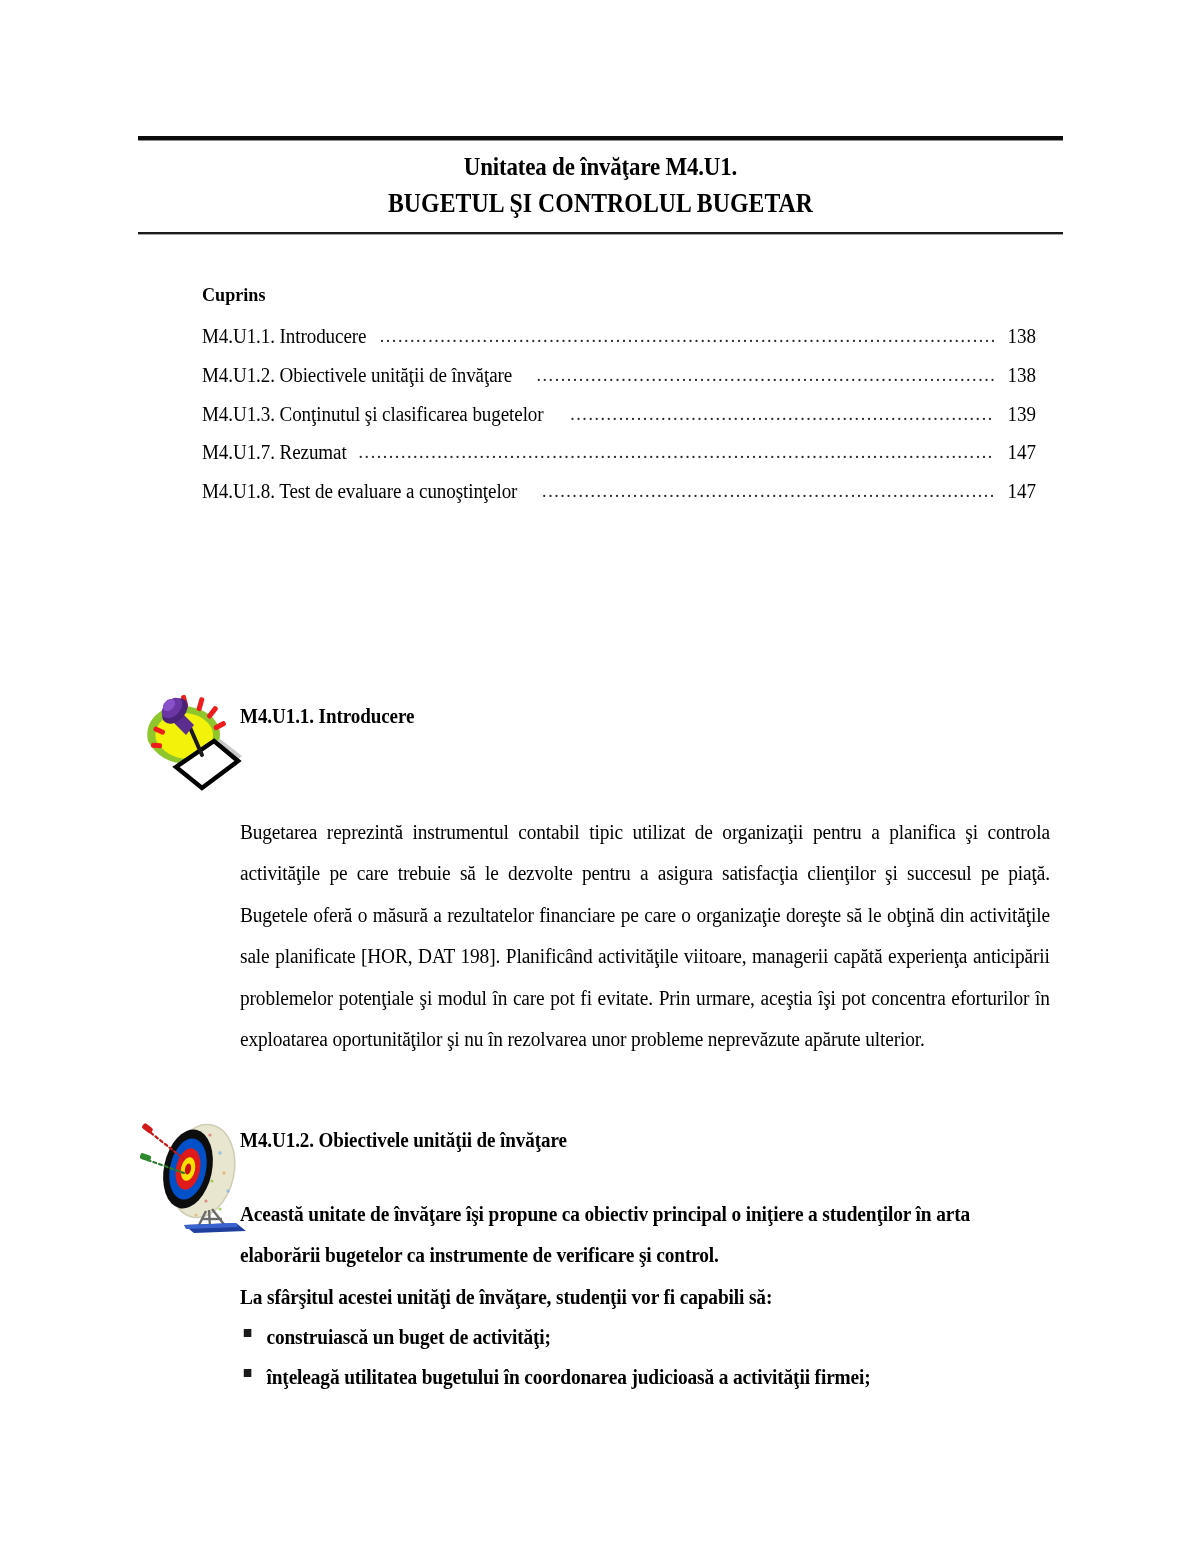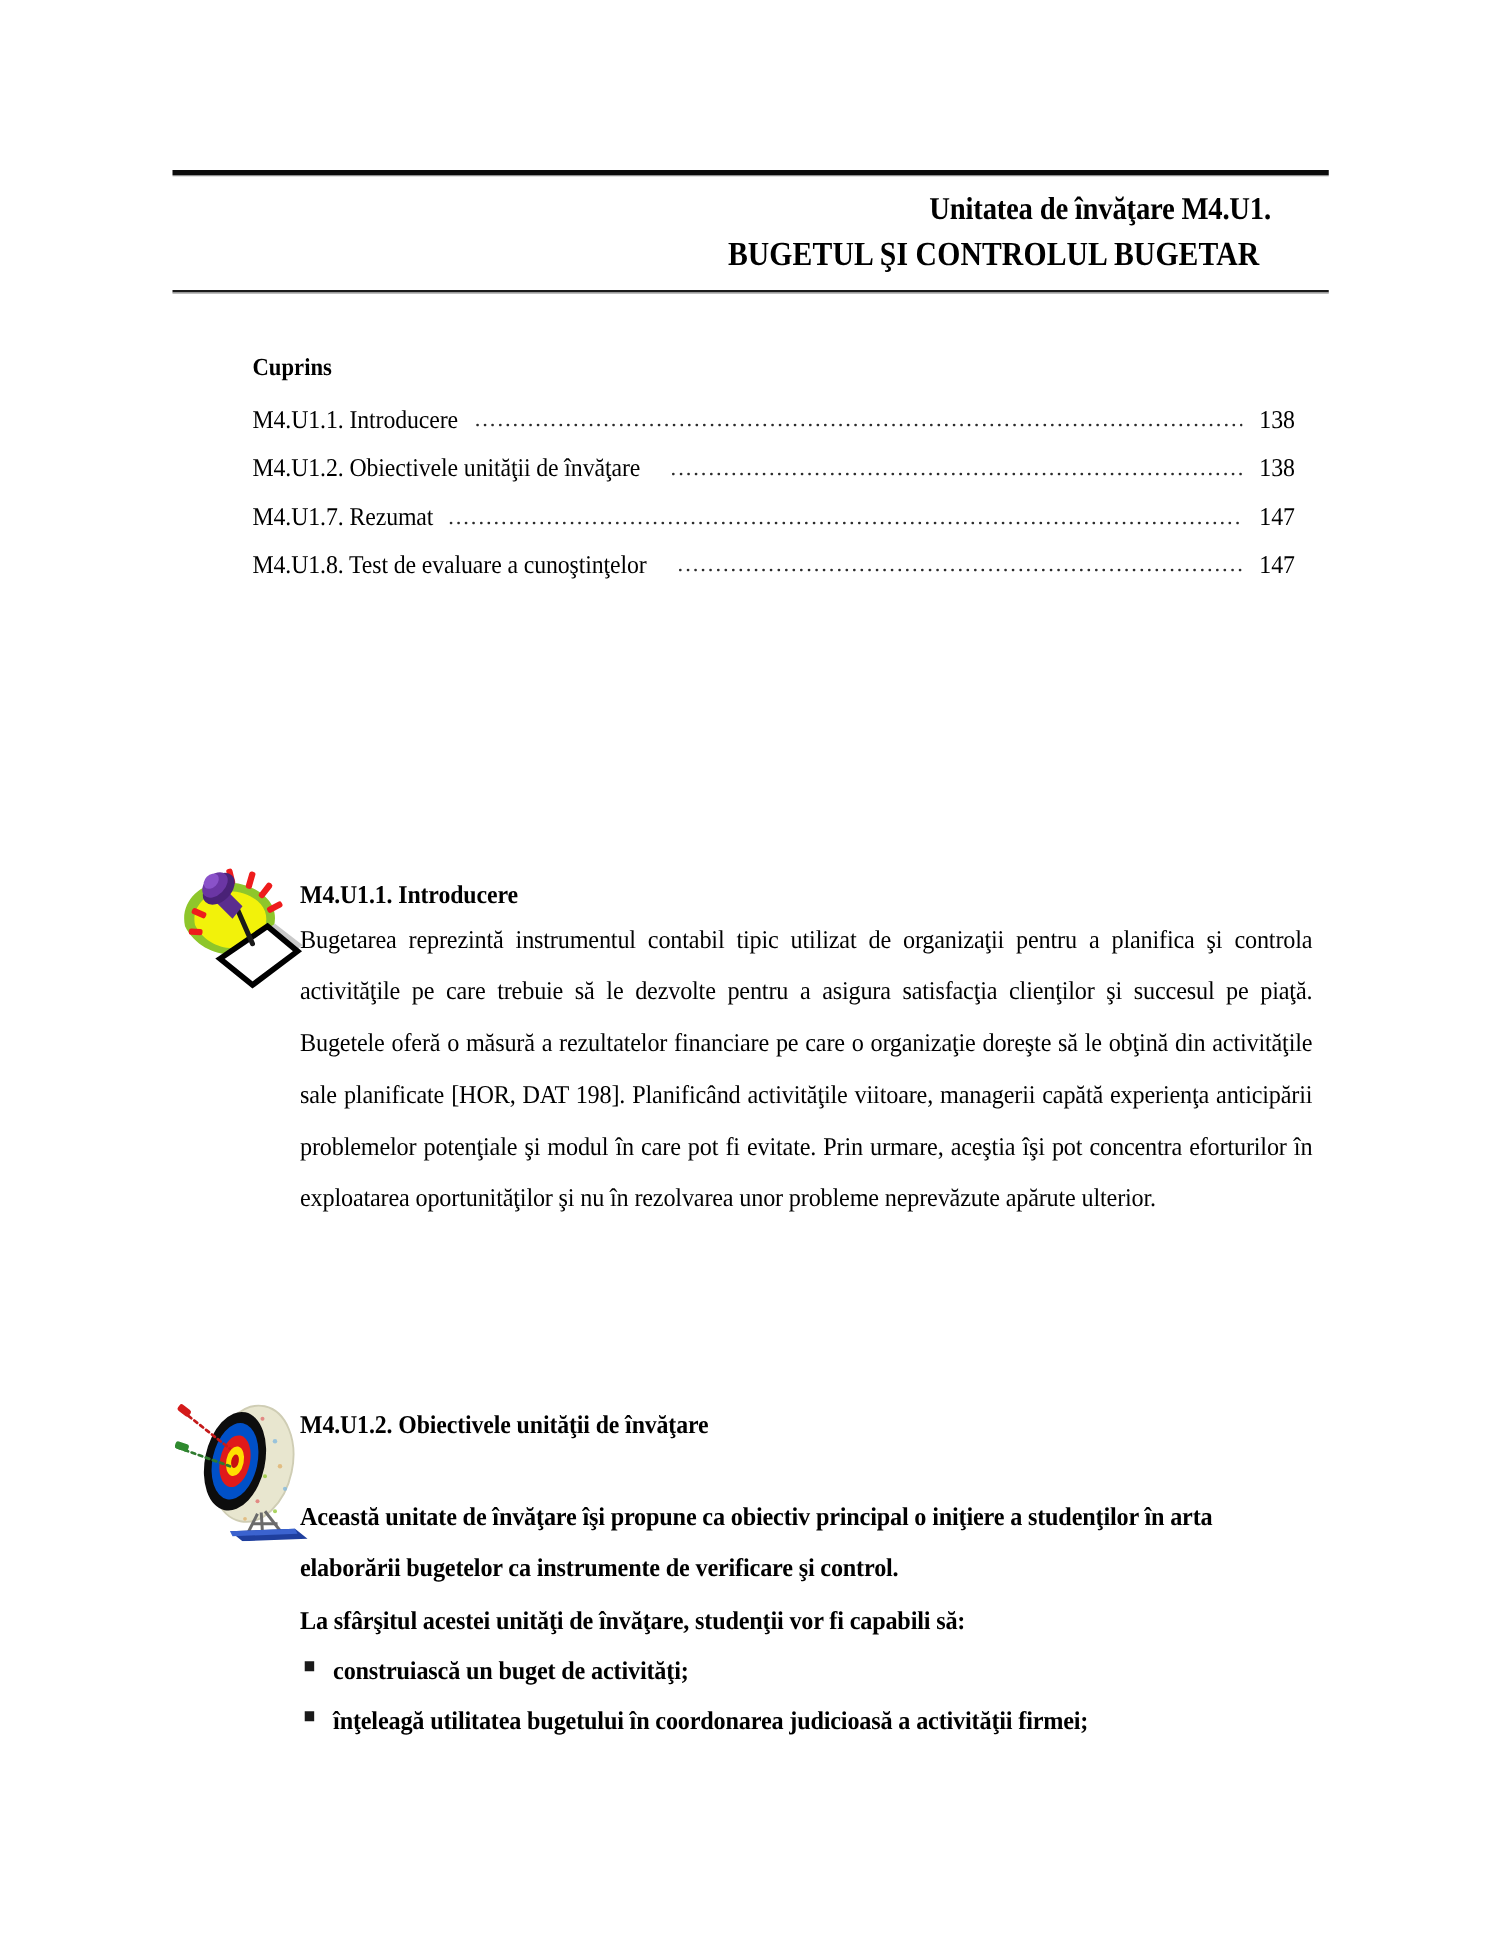--- a/index.html
+++ b/index.html
@@ -37,21 +37,21 @@
     margin: 0;
   }
   .rule-thin {
     height: 0;
     border-top: 2px solid #1a1a1a;
     border-bottom: 1px solid #a8a8a8;
     margin: 0;
   }
   .title-inner {
     padding: 9px 0 9px 0;
-    text-align: right;
+    text-align: center;
   }
   .title-line-1 {
     font-size: 25.5px;
     font-weight: bold;
     letter-spacing: -0.2px;
     line-height: 1.32;
     transform: scaleX(0.90);
     transform-origin: center center;
   }
   .title-line-2 {
@@ -195,20 +195,25 @@
       <span class="toc-leader"></span>
       <span class="toc-page">138</span>
     </div>
 
     <div class="toc-row">
       <span class="toc-label">M4.U1.2. Obiectivele unităţii de învăţare</span>
       <span class="toc-leader"></span>
       <span class="toc-page">138</span>
     </div>
 
+    <div class="toc-row">
+      <span class="toc-label">M4.U1.3. Conţinutul şi clasificarea bugetelor</span>
+      <span class="toc-leader"></span>
+      <span class="toc-page">139</span>
+    </div>
 
 
 
 
     <div class="toc-row">
       <span class="toc-label">M4.U1.7. Rezumat</span>
       <span class="toc-leader"></span>
       <span class="toc-page">147</span>
     </div>
 
@@ -246,21 +251,21 @@
 
       <ellipse cx="37" cy="18" rx="15" ry="10" transform="rotate(-45 37 18)" fill="#4a2277"></ellipse>
       <ellipse cx="34" cy="15" rx="12" ry="8" transform="rotate(-45 34 15)" fill="#6b36a4"></ellipse>
       <ellipse cx="31" cy="12" rx="7" ry="5" transform="rotate(-45 31 12)" fill="#8a52c9"></ellipse>
     </svg>
   </div>
 
   <div class="section" style="top:704px;">
     <div class="section-heading">M4.U1.1. Introducere</div>
   </div>
-  <div class="section" style="top:732px;">
+  <div class="section" style="top:812px;">
     <p class="body-par">Bugetarea reprezintă instrumentul contabil tipic utilizat de organizaţii pentru a planifica şi controla activităţile pe care trebuie să le dezvolte pentru a asigura satisfacţia clienţilor şi succesul pe piaţă. Bugetele oferă o măsură a rezultatelor financiare pe care o organizaţie doreşte să le obţină din activităţile sale planificate [HOR, DAT 198]. Planificând activităţile viitoare, managerii capătă experienţa anticipării problemelor potenţiale şi modul în care pot fi evitate. Prin urmare, aceştia îşi pot concentra eforturilor în exploatarea oportunităţilor şi nu în rezolvarea unor probleme neprevăzute apărute ulterior.</p>
   </div>
 
   <div class="icon-wrap" style="left:140px; top:1115px; width:120px; height:118px;">
     <svg width="120" height="118" viewBox="0 0 120 118" xmlns="http://www.w3.org/2000/svg">
 
       <ellipse cx="62" cy="56" rx="32" ry="47" transform="rotate(12 62 56)" fill="#e8e6cf" stroke="#cfcdb4" stroke-width="1.5"></ellipse>
       <g opacity="0.75">
         <circle cx="52" cy="25" r="1.8" fill="#8ec62b"></circle>
           <circle cx="70" cy="20" r="1.6" fill="#e06a6a"></circle>

